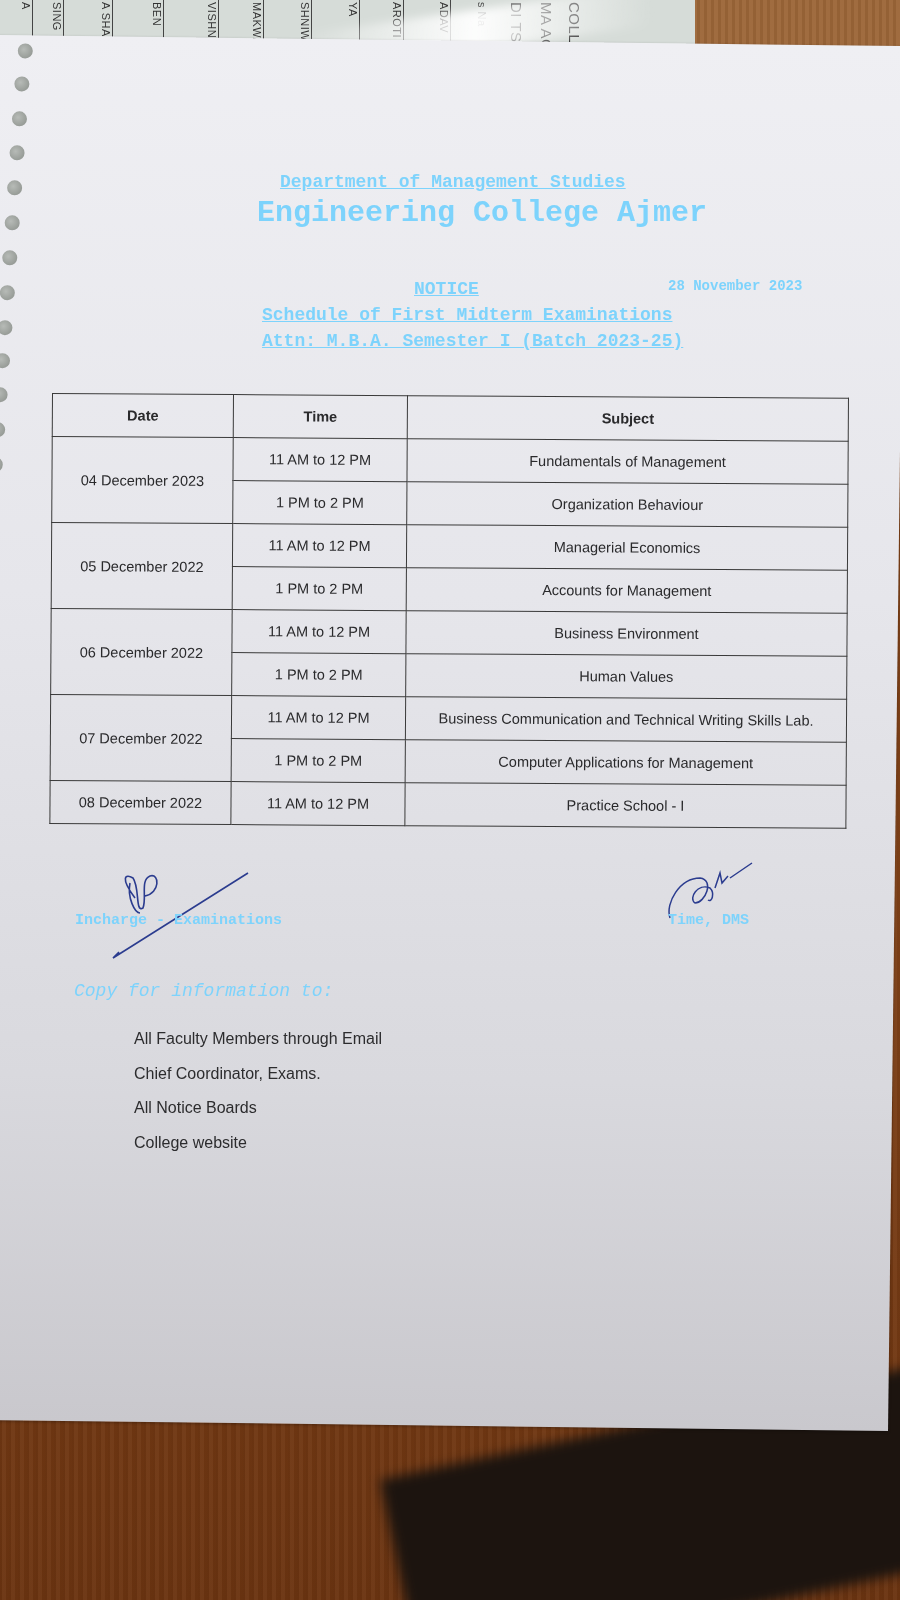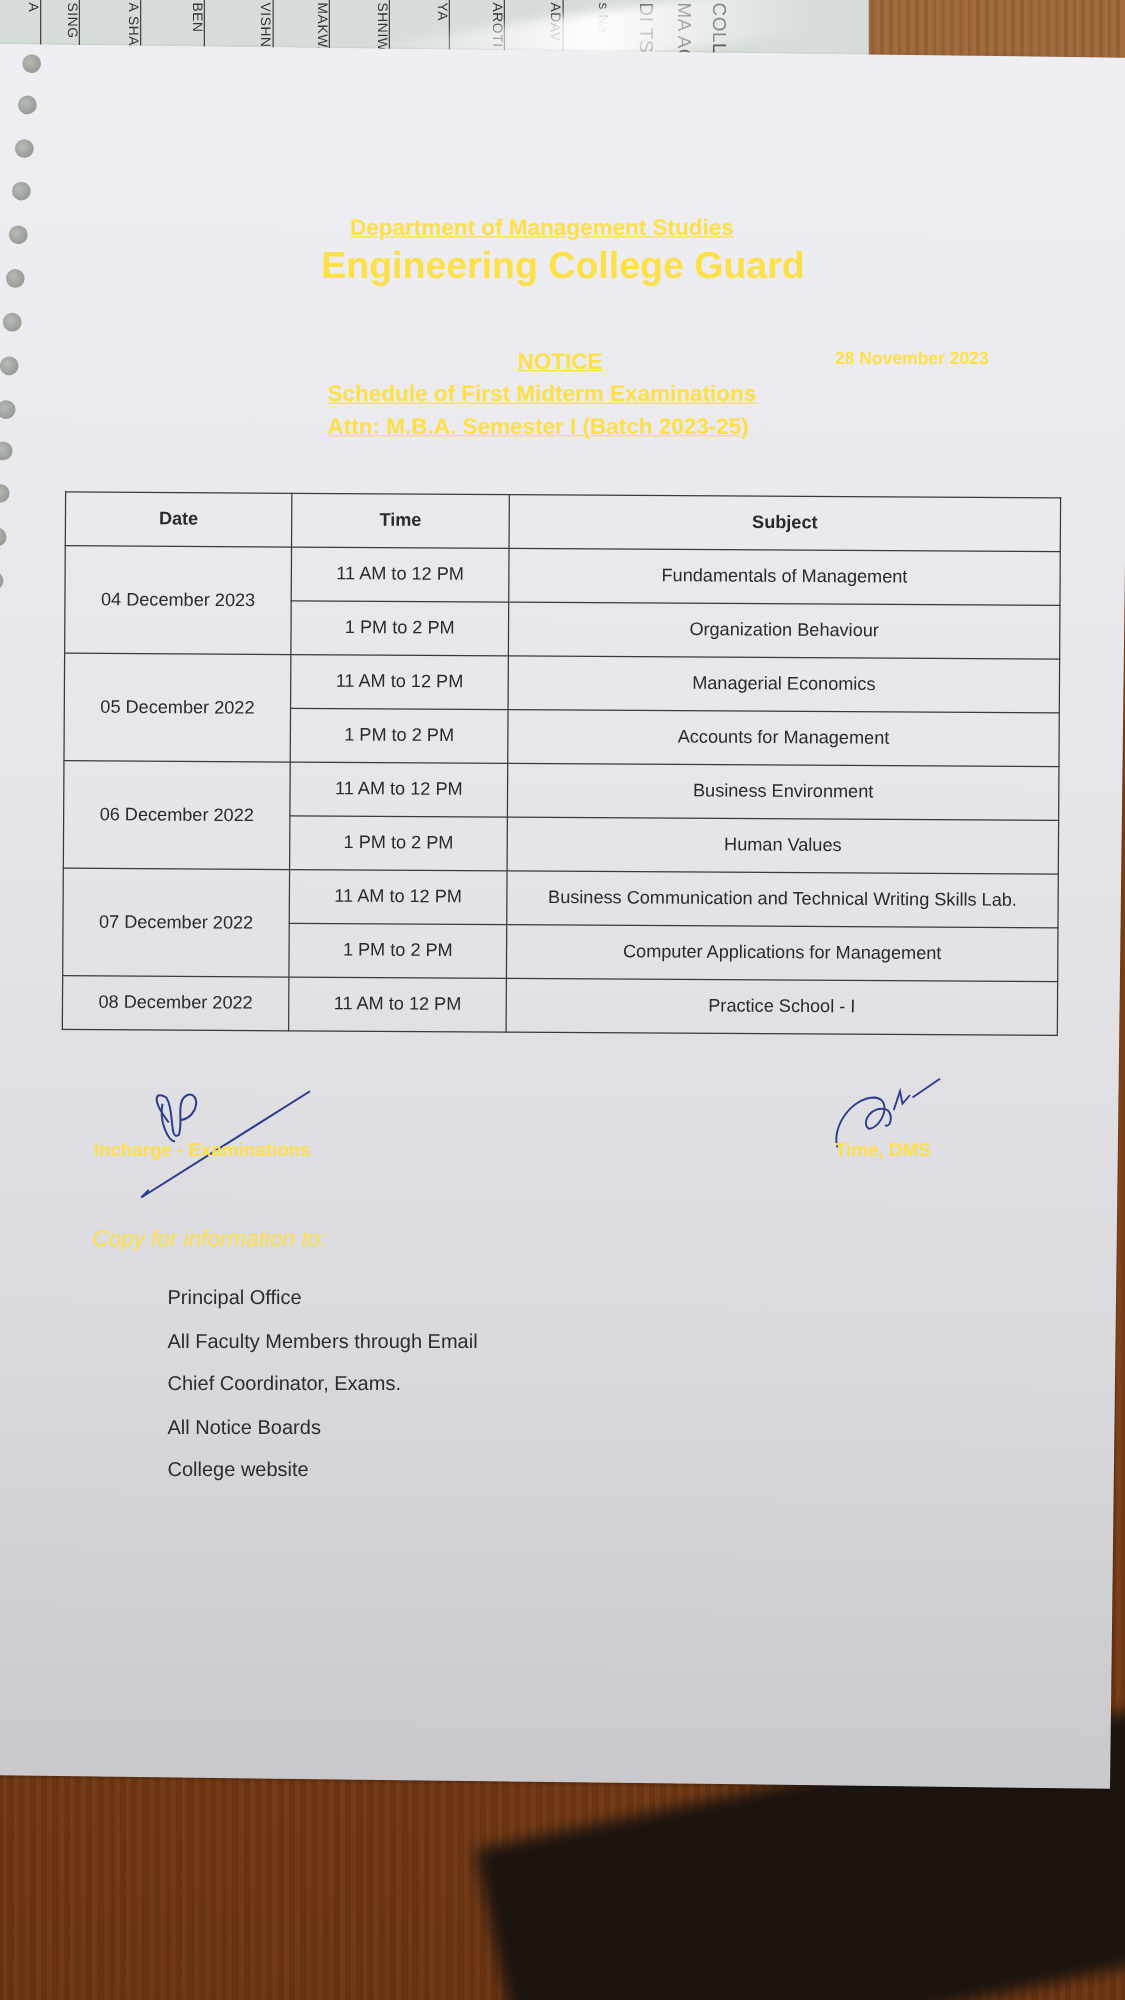--- a/index.html
+++ b/index.html
@@ -45,21 +45,21 @@
     .paper {
       position: absolute; left: -10px; top: 35px; width: 915px; height: 1385px;
       background: linear-gradient(180deg, #efeff3 0%, #e6e6eb 40%, #d9d9de 75%, #c9c8cd 100%);
       transform: rotate(0.7deg); transform-origin: left top;
       box-shadow: 0 1px 3px rgba(0,0,0,0.3);
     }
     .hole {
       position: absolute; width: 15px; height: 15px; border-radius: 50%;
       background: radial-gradient(circle at 40% 40%, #b7bbb7, #8a8f8a);
     }
-    .doc-text { color: #fde047; position: absolute; }
+    .doc-text { color: #7dd3fc; position: absolute; font-family: Liberation Mono, monospace; }
     .dept { left: 280px; top: 172px; font-size: 18px; font-weight: bold; text-decoration: underline; }
     .college { left: 257px; top: 196px; font-size: 30px; font-weight: bold; }
     .date-top { left: 668px; top: 278px; font-size: 14px; font-weight: bold; }
     .notice { left: 414px; top: 279px; font-size: 18px; font-weight: bold; text-decoration: underline; }
     .schedule { left: 262px; top: 305px; font-size: 18px; font-weight: bold; text-decoration: underline; }
     .attn { left: 262px; top: 331px; font-size: 18px; font-weight: bold; text-decoration: underline; }
 
     table.sched {
       position: absolute; left: 52px; top: 393px; width: 797px;
       border-collapse: collapse; font-size: 14.5px; color: #2a2a2c;
@@ -116,21 +116,21 @@
   <div class="hole" style="left:15px;top:215px;"></div>
   <div class="hole" style="left:13px;top:250px;"></div>
   <div class="hole" style="left:11px;top:285px;"></div>
   <div class="hole" style="left:9px;top:318px;"></div>
   <div class="hole" style="left:7px;top:352px;"></div>
   <div class="hole" style="left:5px;top:387px;"></div>
   <div class="hole" style="left:3px;top:422px;"></div>
 </div>
 
 <div class="doc-text dept">Department of Management Studies</div>
-<div class="doc-text college">Engineering College Guard</div>
+<div class="doc-text college">Engineering College Ajmer</div>
 <div class="doc-text date-top">28 November 2023</div>
 <div class="doc-text notice">NOTICE</div>
 <div class="doc-text schedule">Schedule of First Midterm Examinations</div>
 <div class="doc-text attn">Attn: M.B.A. Semester I (Batch 2023-25)</div>
 
 <table class="sched">
   <thead>
     <tr>
       <th class="c-date col-date">Date</th>
       <th class="col-time">Time</th>
@@ -188,18 +188,17 @@
 </svg>
 <div class="doc-text sig1-label">Incharge - Examinations</div>
 
 <svg class="sig" style="left:660px;top:858px;" width="100" height="70" viewBox="0 0 100 70">
   <path d="M10 60 C5 45, 20 20, 40 20 C55 22, 45 45, 35 45 C28 40, 38 25, 50 30 C55 35, 52 45, 48 42 M55 30 L60 15 L62 25 L68 18 M70 20 L92 5" fill="none" stroke="#2b3c8f" stroke-width="1.5"></path>
 </svg>
 <div class="doc-text sig2-label">Time, DMS</div>
 
 <div class="doc-text copy-title">Copy for information to:</div>
 <ul class="copy-list">
-  <li>Principal Office</li>
   <li>All Faculty Members through Email</li>
   <li>Chief Coordinator, Exams.</li>
   <li>All Notice Boards</li>
   <li>College website</li>
 </ul>
 
 </body></html>

